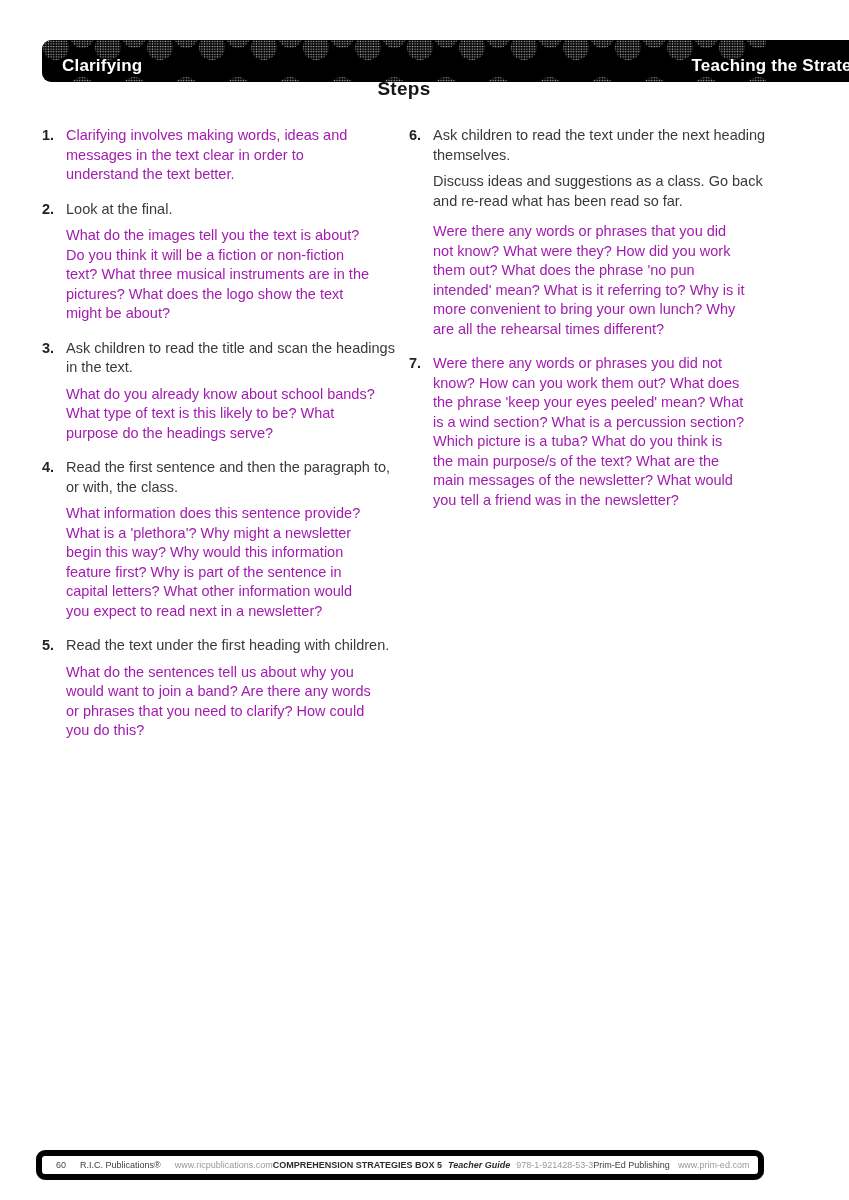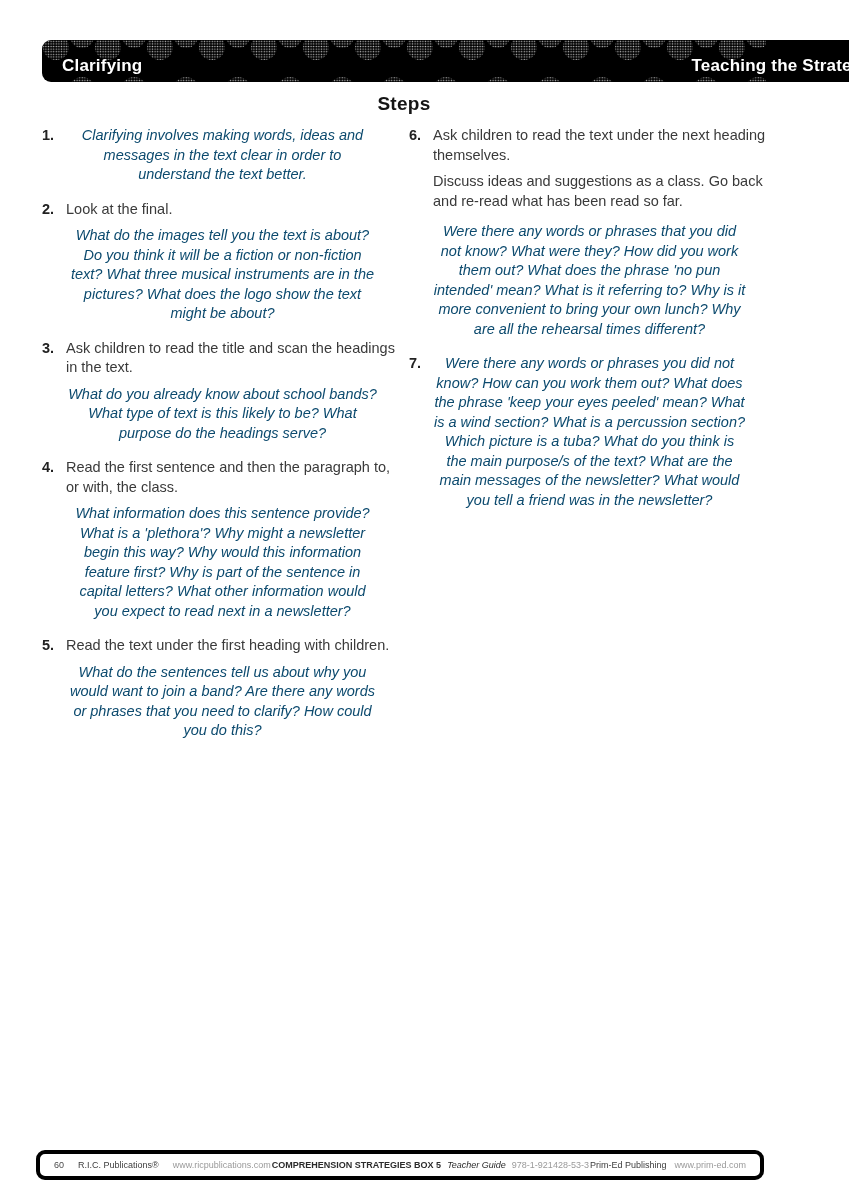--- a/index.html
+++ b/index.html
@@ -23,58 +23,58 @@
     position: absolute; bottom: 6px;
     color: #fff; font-weight: bold; font-size: 17px; letter-spacing: .2px;
     text-shadow: 0 0 5px #000, 0 0 3px #000, 1px 1px 0 #000, -1px 1px 0 #000;
     z-index: 2; white-space: nowrap;
   }
   .header-label.left  { left: 20px; }
   .header-label.right { right: 4px; }
 
   
   .page-title {
-    position: absolute; left: 42px; top: 93px; width: 724px;
+    position: absolute; left: 42px; top: 78px; width: 724px;
     text-align: center; font-size: 19px; font-weight: bold; color: #151515;
     letter-spacing: .3px;
   }
 
   
   .columns {
     position: absolute; left: 42px; top: 126px; width: 724px;
     display: flex; gap: 10px;
     color: #343434;
   }
   .col { width: 357px; }
   .step { display: flex; margin-bottom: 4px; }
   .step-num {
     flex: none; width: 24px;
     font-weight: bold; font-size: 14.5px; line-height: 19.5px; color: #222;
   }
   .step-body { flex: 1; min-width: 0; }
   .step-body p { margin: 0; font-size: 14.5px; line-height: 19.5px; }
   .step-body p.lead { margin-bottom: 7px; color: #3a3a3a; }
   .step-body p.para { margin-bottom: 11px; }
-  .step-body p.italic { font-style: italic; padding-right: 20px; color: #0c4a6e; text-align: center; }
+  .step-body p.italic { padding-right: 20px; color: #a21caf; }
   .step-body p.plain { color: #3a3a3a; }
 
   
   .footer-bar {
     position: absolute; left: 36px; top: 1150px;
     width: 728px; height: 30px; box-sizing: border-box;
-    border: 4px solid #000000; border-radius: 9px;
+    border: 6px solid #000000; border-radius: 9px;
     display: flex; align-items: center;
     font-size: 9px; color: #3d3d3d; background: #fff;
   }
   .f-group { display: flex; align-items: baseline; white-space: nowrap; }
   .f-left   { margin-left: 14px; gap: 14px; }
   .f-center { margin: 0 auto; gap: 6px; }
   .f-right  { margin-right: 14px; gap: 8px; }
   .f-bold   { font-weight: bold; color: #2c2c2c; }
-  .f-boldital { font-weight: normal; font-style: italic; color: #2c2c2c; }
+  .f-boldital { font-weight: bold; font-style: italic; color: #2c2c2c; }
   .f-light  { color: #9a9a9a; }
   .f-pagenum { color: #4a4a4a; }
 </style>
 </head>
 <body>
 
 <div class="page">
 
   <div class="header-bar">
     <svg width="724" height="42" aria-hidden="true">

